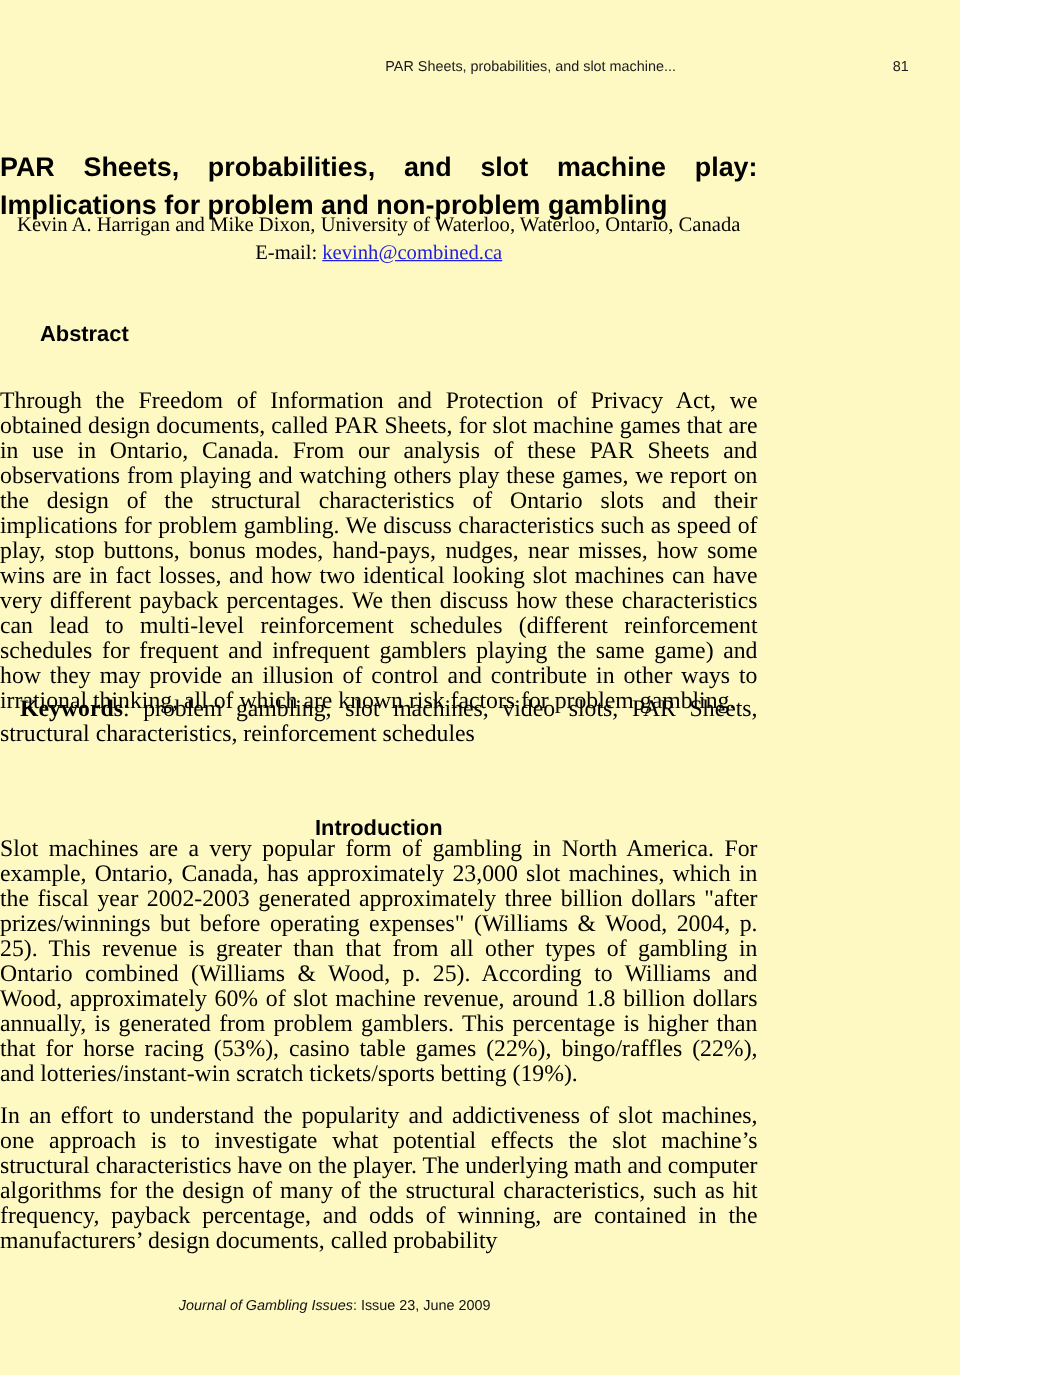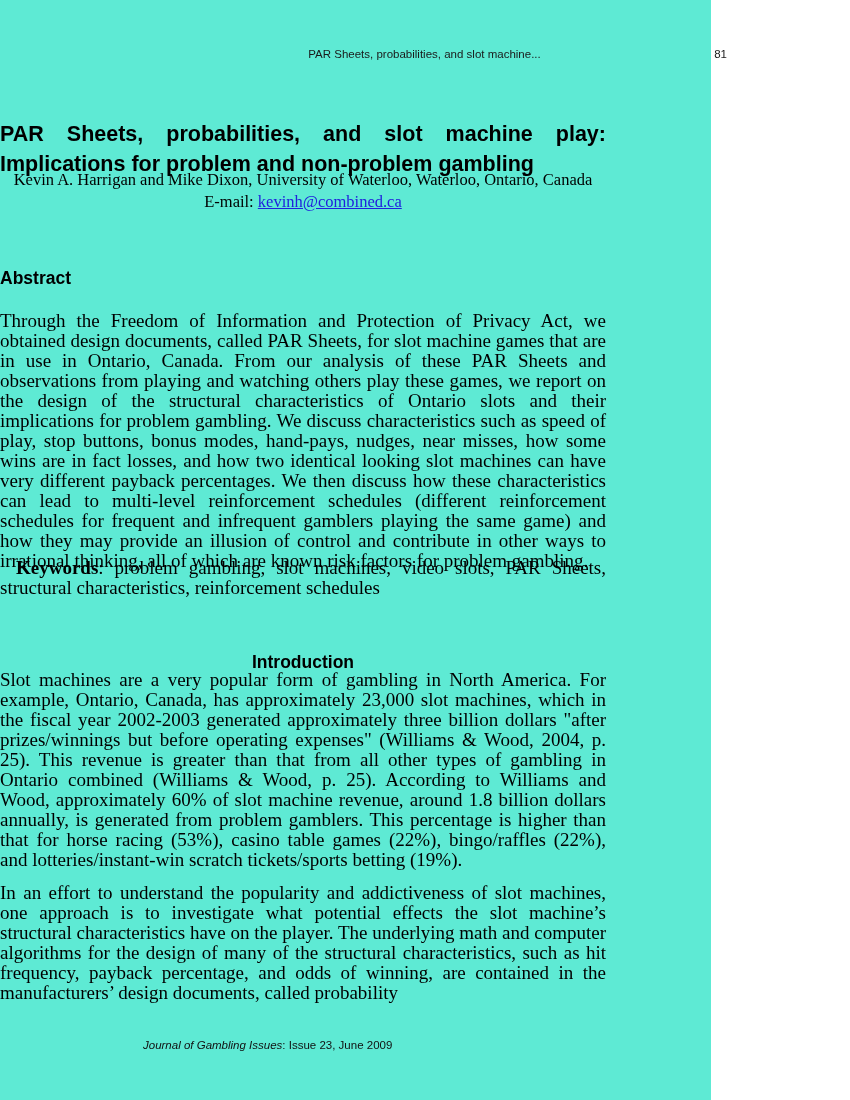--- a/index.html
+++ b/index.html
@@ -14,23 +14,23 @@
     overflow: hidden;
     font-family: "Liberation Serif", "DejaVu Serif", serif;
     color: #000000;
     -webkit-font-smoothing: antialiased;
   }
 
   .page {
     position: absolute;
     left: 0;
     top: 0;
-    width: 711px;
+    width: 768px;
     height: 1100px;
-    background: #5eead4;
+    background: #fef9c3;
   }
 
   
   .running-header {
     position: absolute;
     left: 122px;
     top: 46px;
     width: 605px;
     height: 16px;
     font-family: "Liberation Sans", "DejaVu Sans", sans-serif;
@@ -99,21 +99,21 @@
     position: absolute;
     left: 0;
     margin: 0;
     width: 606px;
     font-family: "Liberation Sans", "DejaVu Sans", sans-serif;
     font-weight: bold;
     font-size: 17.5px;
     line-height: 22px;
     color: #000;
   }
-  h2.abstract-head { top: 267px; }
+  h2.abstract-head { top: 256px; padding-left: 32px; }
   h2.intro-head    { top: 651px; text-align: center; }
 
   p.body {
     position: absolute;
     left: 0;
     margin: 0;
     width: 606px;
     font-size: 19px;
     line-height: 20px;
     text-align: justify;

